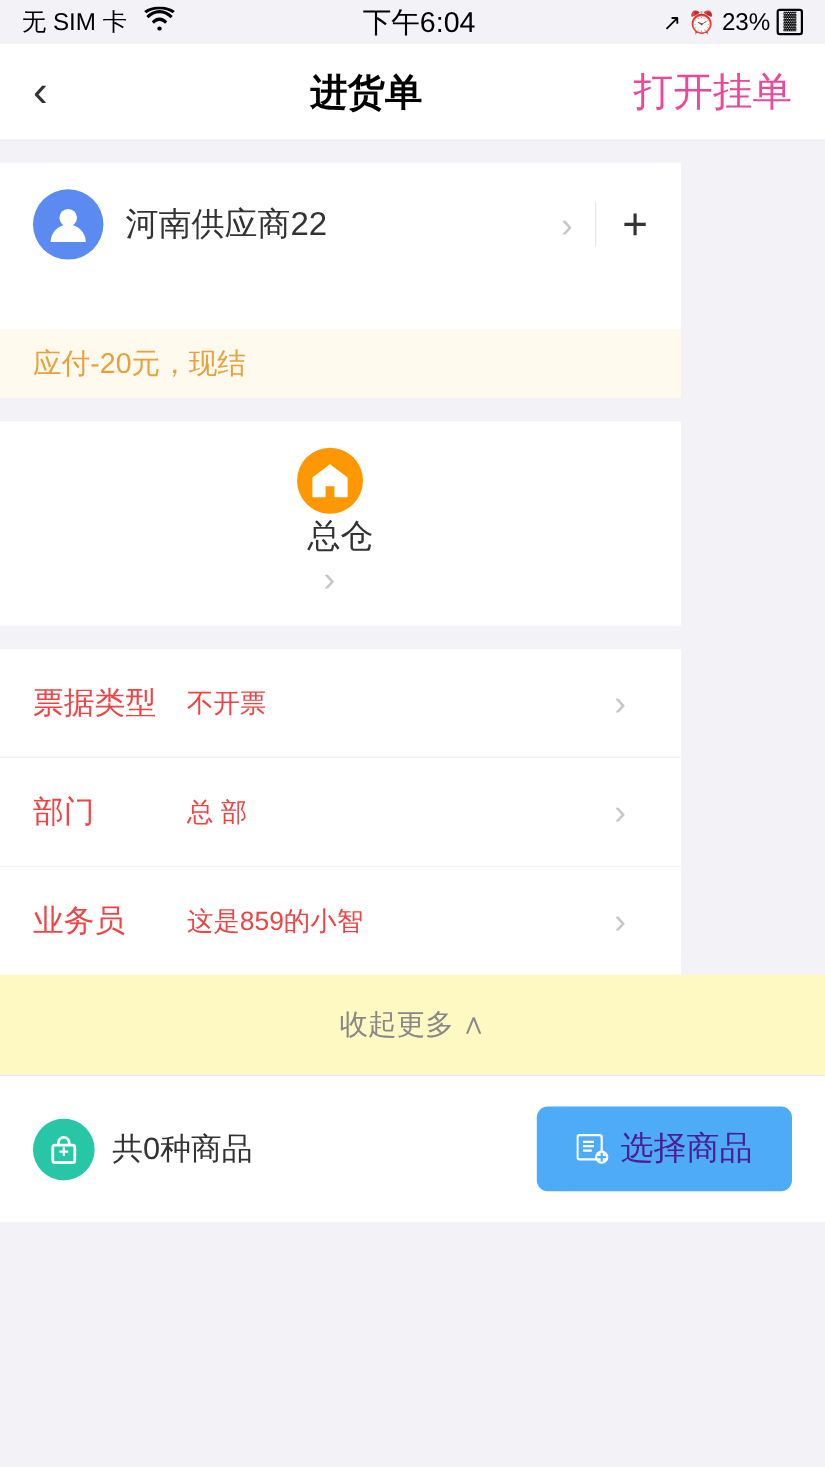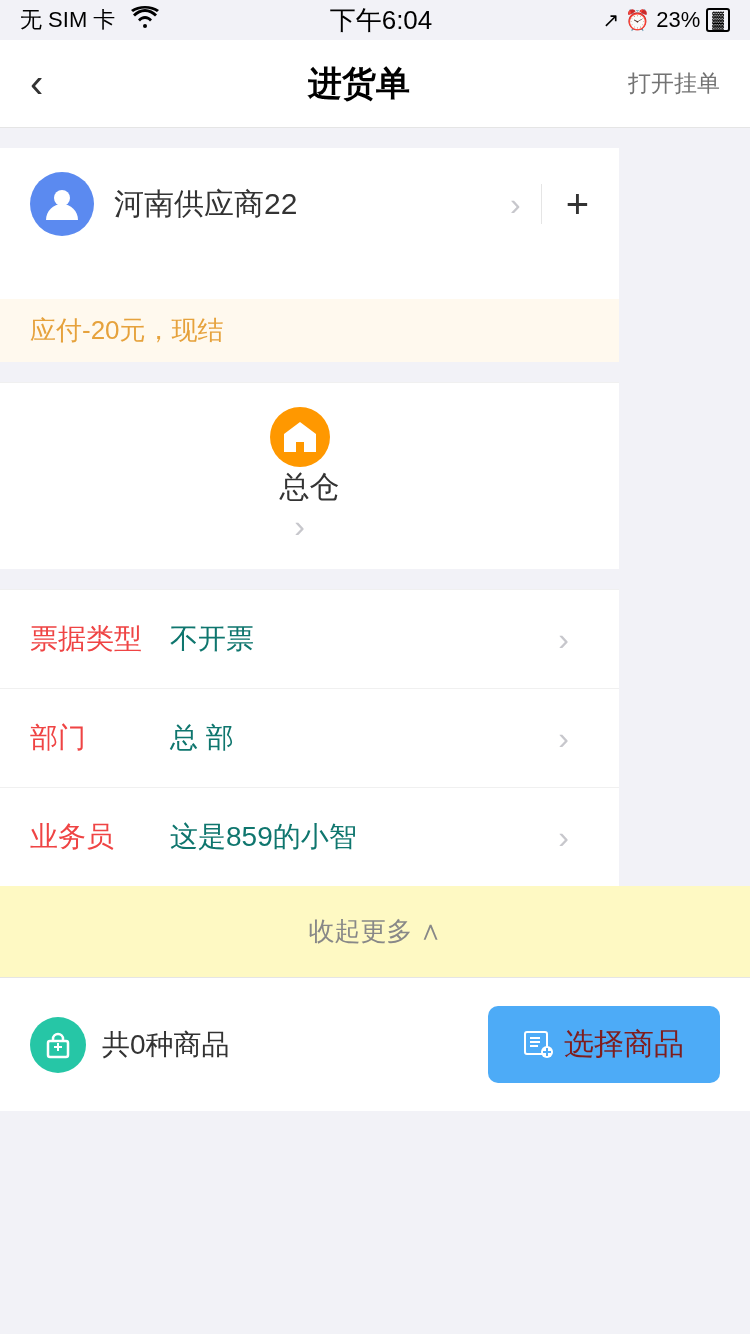--- a/index.html
+++ b/index.html
@@ -45,22 +45,22 @@
       color: #333;
       cursor: pointer;
       width: 60px;
     }
     .nav-title {
       font-size: 34px;
       font-weight: 600;
       color: #000;
     }
     .nav-action {
-      font-size: 23px;
-      color: #737373;
+      font-size: 36px;
+      color: #ec4899;
       cursor: pointer;
     }
 
     
     .section-gap {
       height: 20px;
       background: #f2f2f7;
     }
 
     
@@ -158,22 +158,22 @@
       min-height: 90px;
     }
     .form-label {
       font-size: 28px;
       color: #ef4444;
       width: 120px;
       flex-shrink: 0;
     }
     .form-value {
       flex: 1;
-      font-size: 28px;
-      color: #0f766e;
+      font-size: 24px;
+      color: #ef4444;
       padding-left: 20px;
     }
     .form-placeholder {
       flex: 1;
       font-size: 28px;
       color: #bbb;
       padding-left: 20px;
     }
 
     
@@ -210,21 +210,21 @@
       display: flex;
       align-items: center;
       justify-content: center;
     }
     .product-count-text {
       font-size: 28px;
       color: #333;
     }
     .select-btn {
       background: #4dabf7;
-      color: #7f1d1d;
+      color: #4c1d95;
       font-size: 30px;
       padding: 18px 36px;
       border-radius: 10px;
       display: flex;
       align-items: center;
       gap: 10px;
       cursor: pointer;
       border: none;
     }
 

